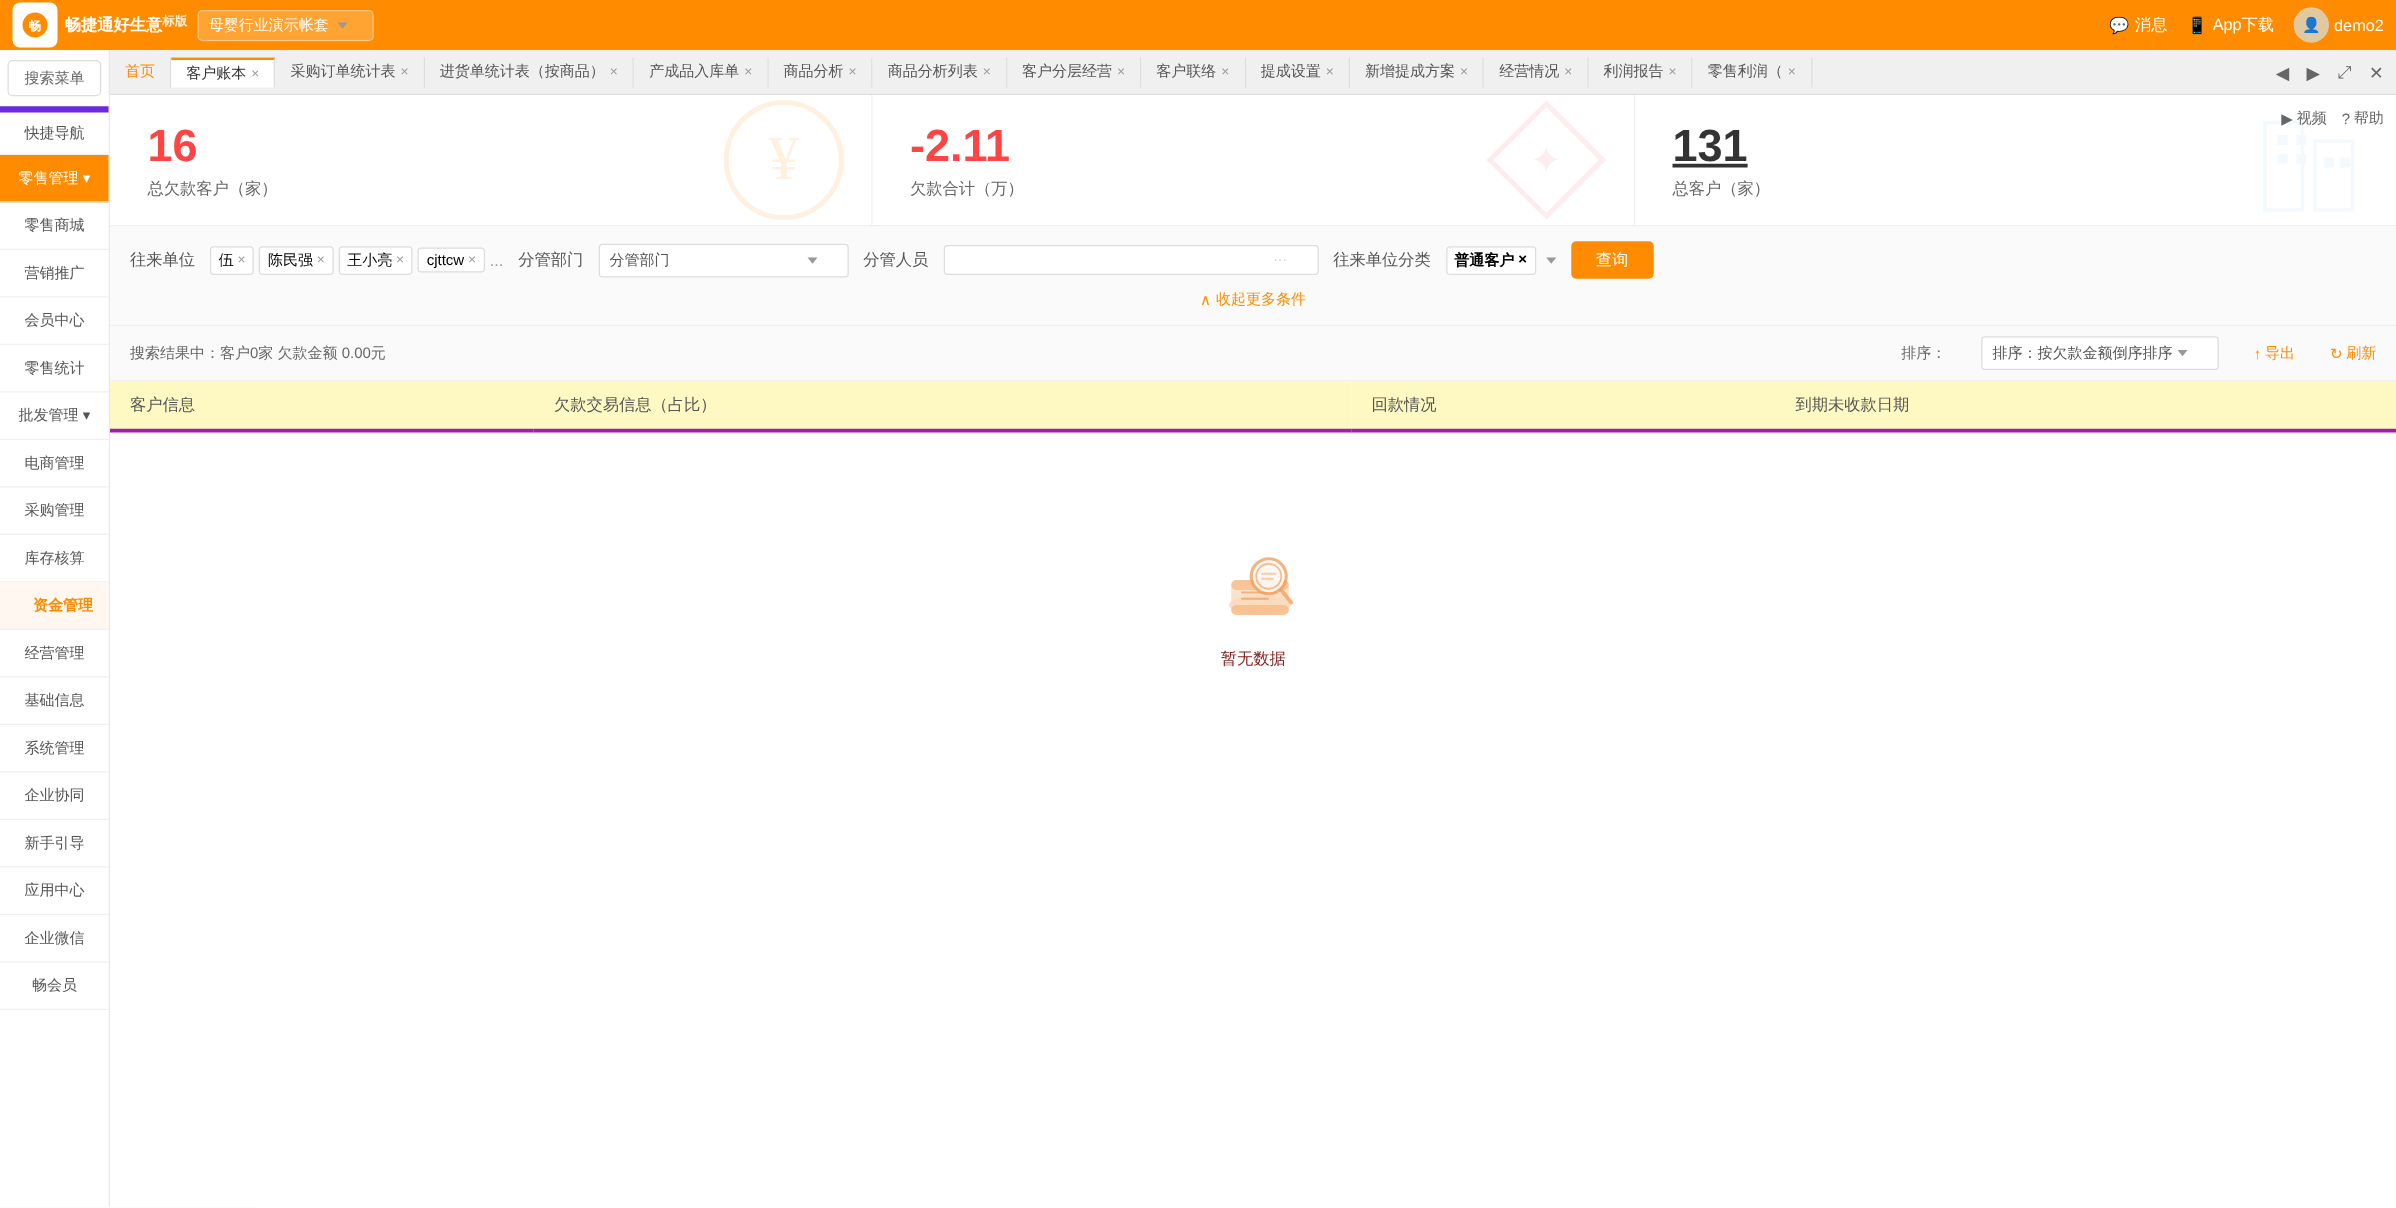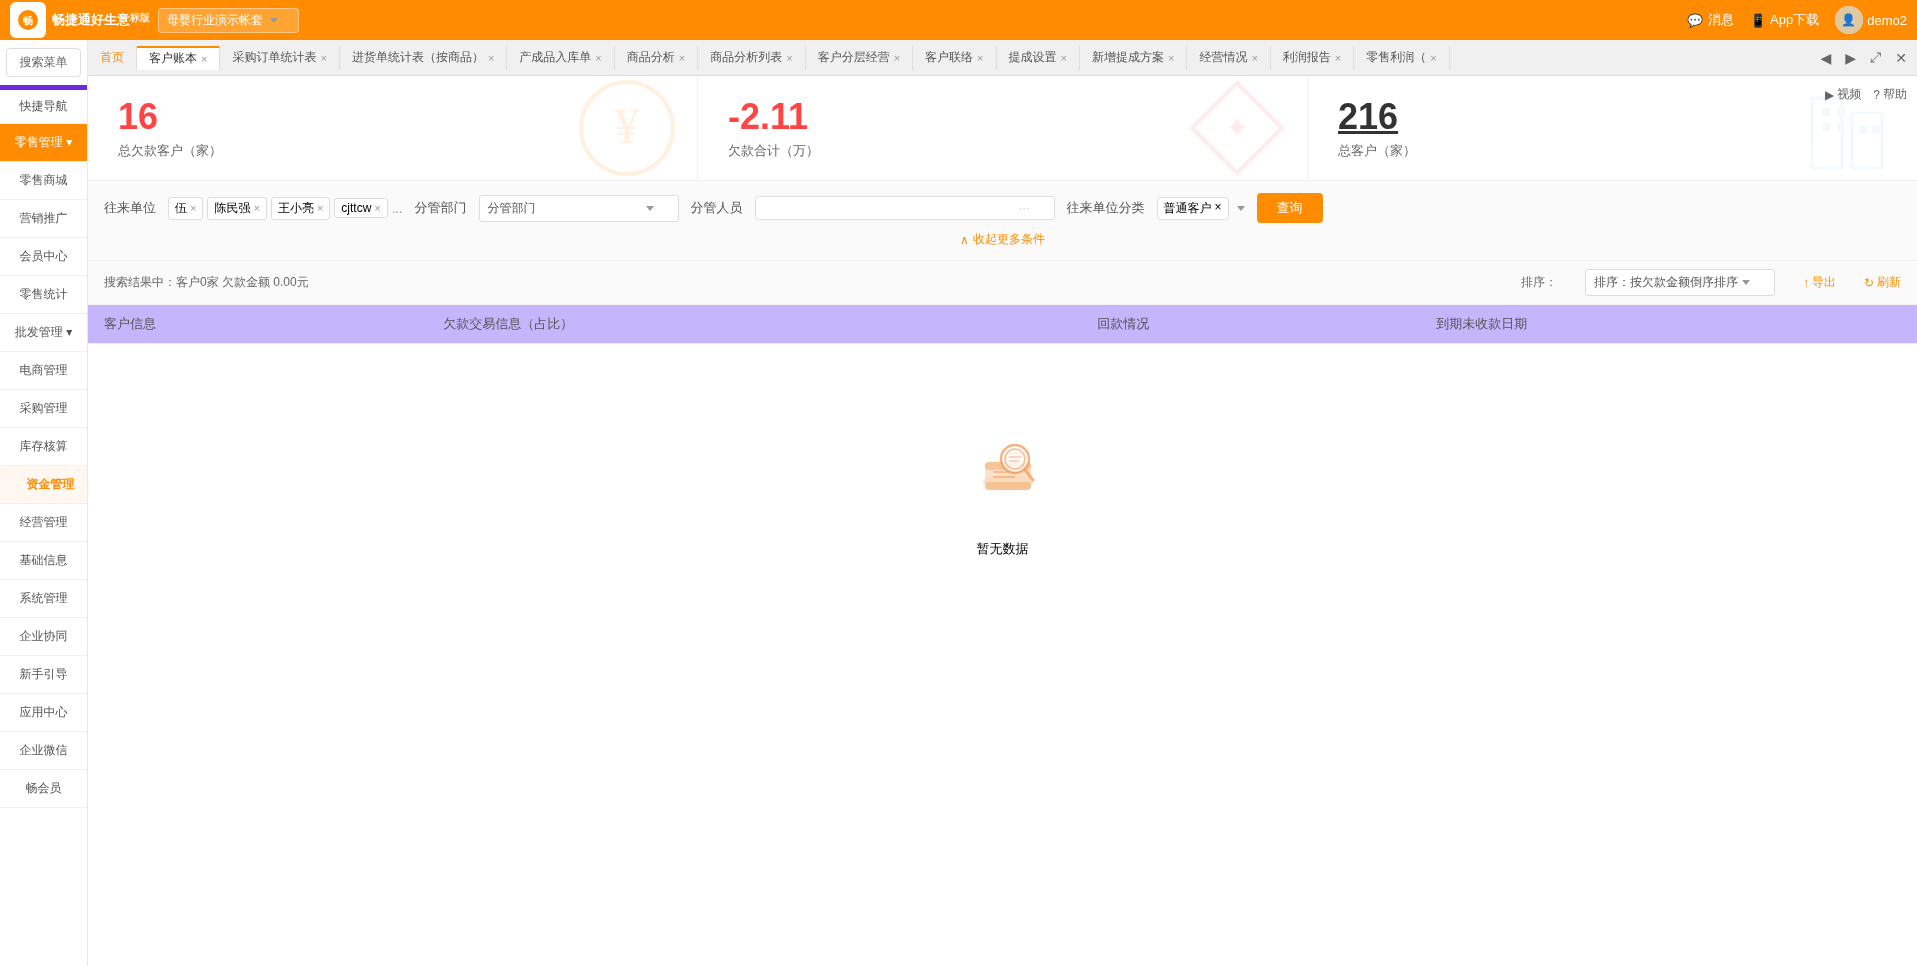--- a/index.html
+++ b/index.html
@@ -62,37 +62,37 @@
     .filter-row { display: flex; align-items: center; gap: 12px; margin-bottom: 8px; flex-wrap: wrap; }
     .filter-label { font-size: 13px; color: #555; white-space: nowrap; }
     .filter-tags { display: flex; align-items: center; gap: 4px; flex-wrap: wrap; }
     .filter-tag { background: #fff; border: 1px solid #ddd; border-radius: 3px; padding: 2px 6px; font-size: 12px; display: flex; align-items: center; gap: 3px; cursor: pointer; }
     .filter-tag .x { color: #999; cursor: pointer; font-size: 11px; }
     .filter-more { color: #999; cursor: pointer; font-size: 13px; }
     .filter-select { border: 1px solid #ddd; border-radius: 3px; padding: 4px 24px 4px 8px; font-size: 12px; background: white; cursor: pointer; min-width: 120px; position: relative; color: #555; display: flex; align-items: center; justify-content: space-between; }
     .filter-select-wide { min-width: 200px; }
     .collapse-btn { display: flex; align-items: center; justify-content: center; color: #ff8c00; font-size: 12px; cursor: pointer; gap: 4px; margin-top: 4px; }
     .query-btn { background: #ff8c00; color: white; border: none; border-radius: 4px; padding: 6px 20px; font-size: 13px; cursor: pointer; white-space: nowrap; }
-    .filter-tag-class { border: 1px solid #ddd; border-radius: 3px; padding: 2px 6px; font-size: 12px; display: flex; align-items: flex-start; gap: 3px; cursor: pointer; background: white; }
+    .filter-tag-class { border: 1px solid #ddd; border-radius: 3px; padding: 2px 6px; font-size: 12px; display: flex; align-items: flex-start; gap: 3px; cursor: pointer; background: white; font-weight: bold; }
 
     
     .result-info { padding: 8px 16px; display: flex; align-items: center; justify-content: space-between; border-bottom: 1px solid #f0f0f0; font-size: 12px; color: #666; background: #fafafa; }
     .result-actions { display: flex; align-items: center; gap: 28px; }
     .result-action-btn { display: flex; align-items: center; gap: 3px; cursor: pointer; color: #ff8c00; font-size: 12px; }
 
     
     .data-table { width: 100%; border-collapse: collapse; }
-    .data-table thead tr { background: #c4b5fd; border-bottom: 1px solid #a21caf; }
+    .data-table thead tr { background: #fef9c3; border-bottom: 3px solid #a21caf; }
     .data-table thead th { padding: 10px 16px; text-align: left; font-weight: 500; color: #555; font-size: 13px; border-bottom: 1px solid #eee; }
     .data-table tbody td { padding: 10px 16px; border-bottom: 1px solid #f5f5f5; font-size: 13px; color: #555; }
 
     
     .empty-state { display: flex; flex-direction: column; align-items: center; justify-content: center; padding: 80px 0; color: #ccc; }
     .empty-icon { width: 80px; height: 80px; position: relative; margin-bottom: 12px; }
-    .empty-text { font-size: 13px; color: #000000; margin-top: 24px; }
+    .empty-text { font-size: 13px; color: #7f1d1d; }
 
     
     .stat-card-svg { position: absolute; right: 20px; top: 50%; transform: translateY(-50%); opacity: 0.12; }
 
     
     .arrow-down { display: inline-block; width: 0; height: 0; border-left: 4px solid transparent; border-right: 4px solid transparent; border-top: 5px solid #999; margin-left: 4px; vertical-align: middle; }
   </style>
 </head>
 <body>
 
@@ -259,21 +259,21 @@
             <svg class="stat-card-svg" width="100" height="100" viewBox="0 0 100 100">
               <rect x="15" y="20" width="30" height="70" fill="none" stroke="#aad4f5" stroke-width="3"></rect>
               <rect x="55" y="35" width="30" height="55" fill="none" stroke="#aad4f5" stroke-width="3"></rect>
               <rect x="25" y="30" width="8" height="8" fill="#aad4f5"></rect>
               <rect x="40" y="30" width="8" height="8" fill="#aad4f5"></rect>
               <rect x="25" y="45" width="8" height="8" fill="#aad4f5"></rect>
               <rect x="40" y="45" width="8" height="8" fill="#aad4f5"></rect>
               <rect x="62" y="48" width="8" height="8" fill="#aad4f5"></rect>
               <rect x="75" y="48" width="8" height="8" fill="#aad4f5"></rect>
             </svg>
-            <div class="stat-value black">216</div>
+            <div class="stat-value black">131</div>
             <div class="stat-label">总客户（家）</div>
 
             <div class="video-help">
               <span>
                 <span>▶</span>
                 <span>视频</span>
               </span>
               <span>
                 <span>?</span>
                 <span>帮助</span>

